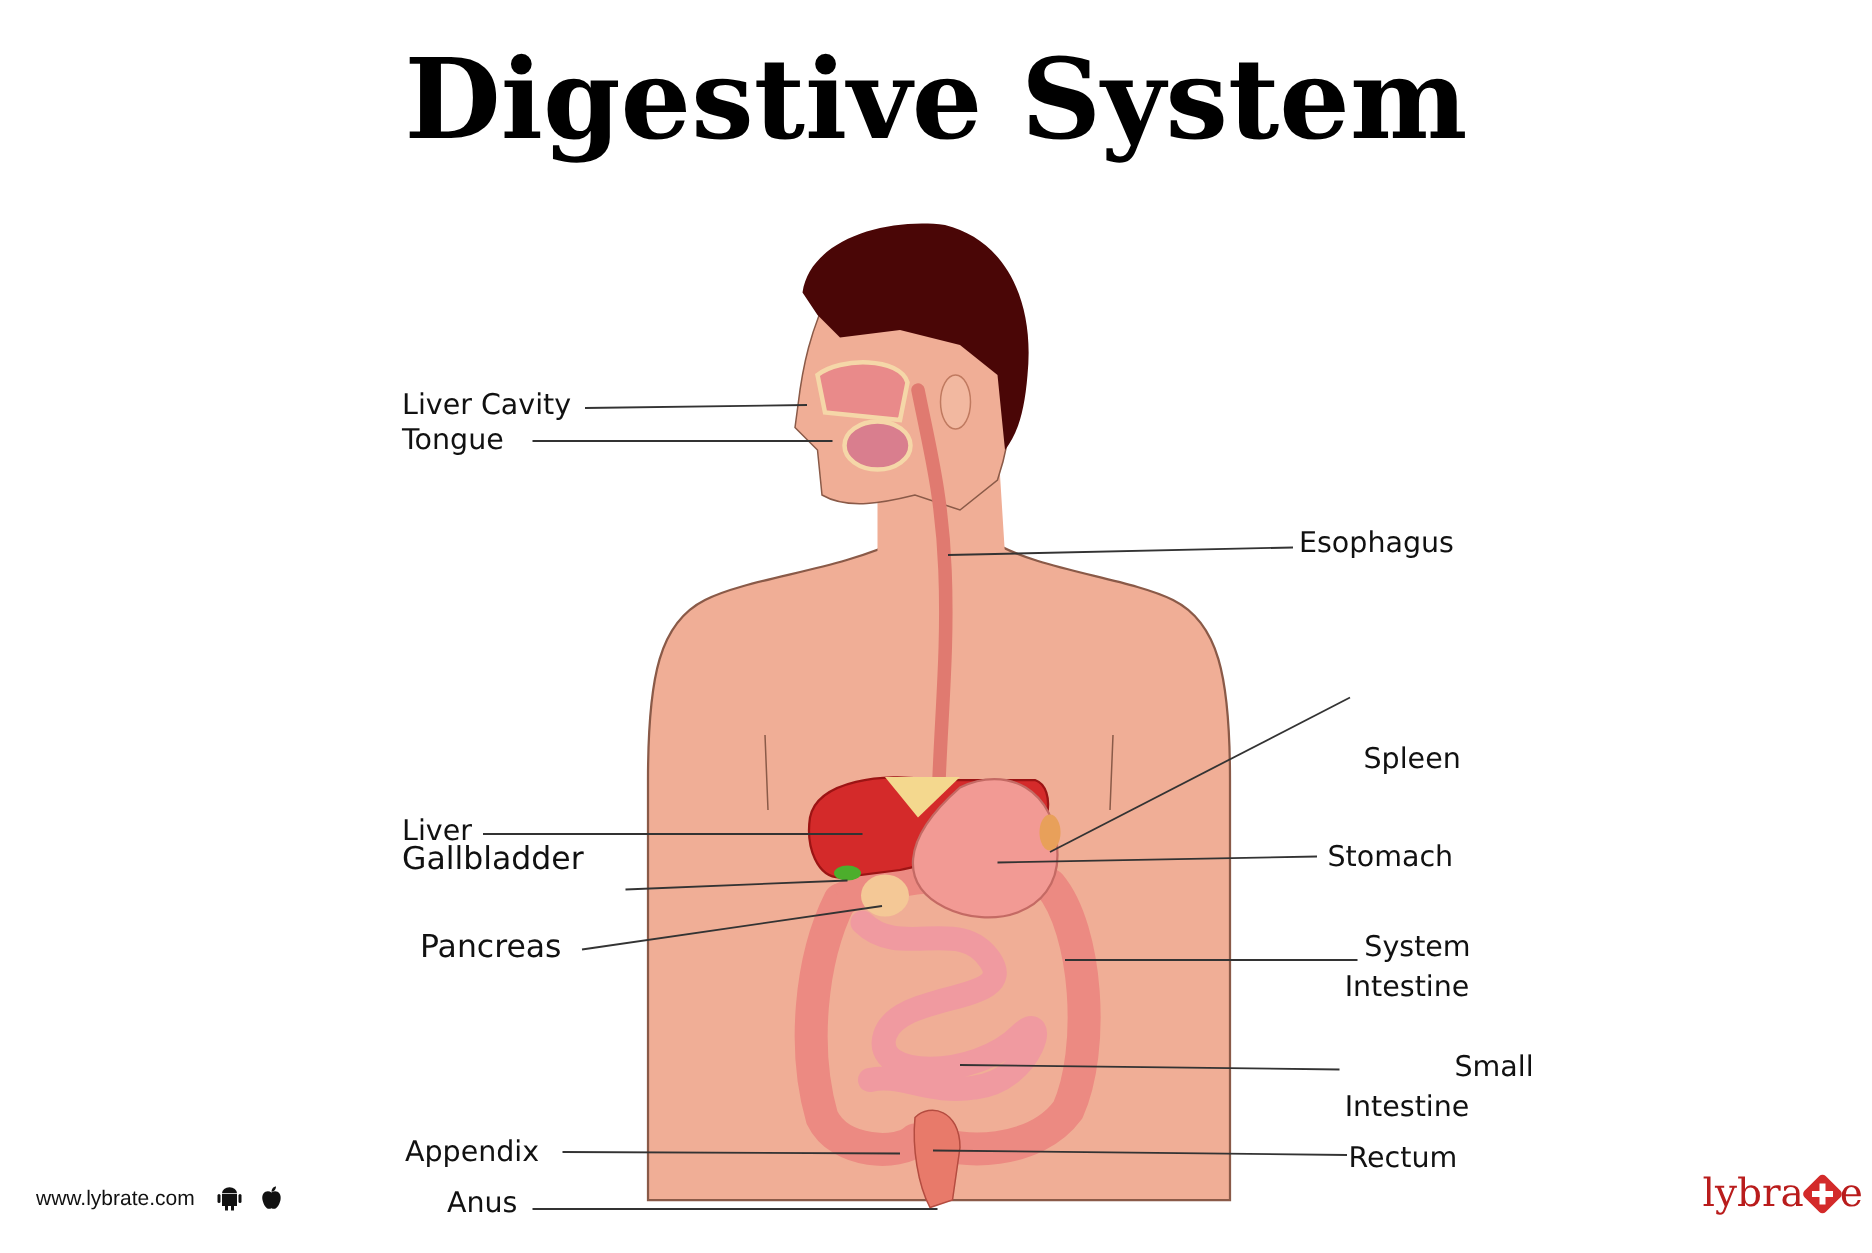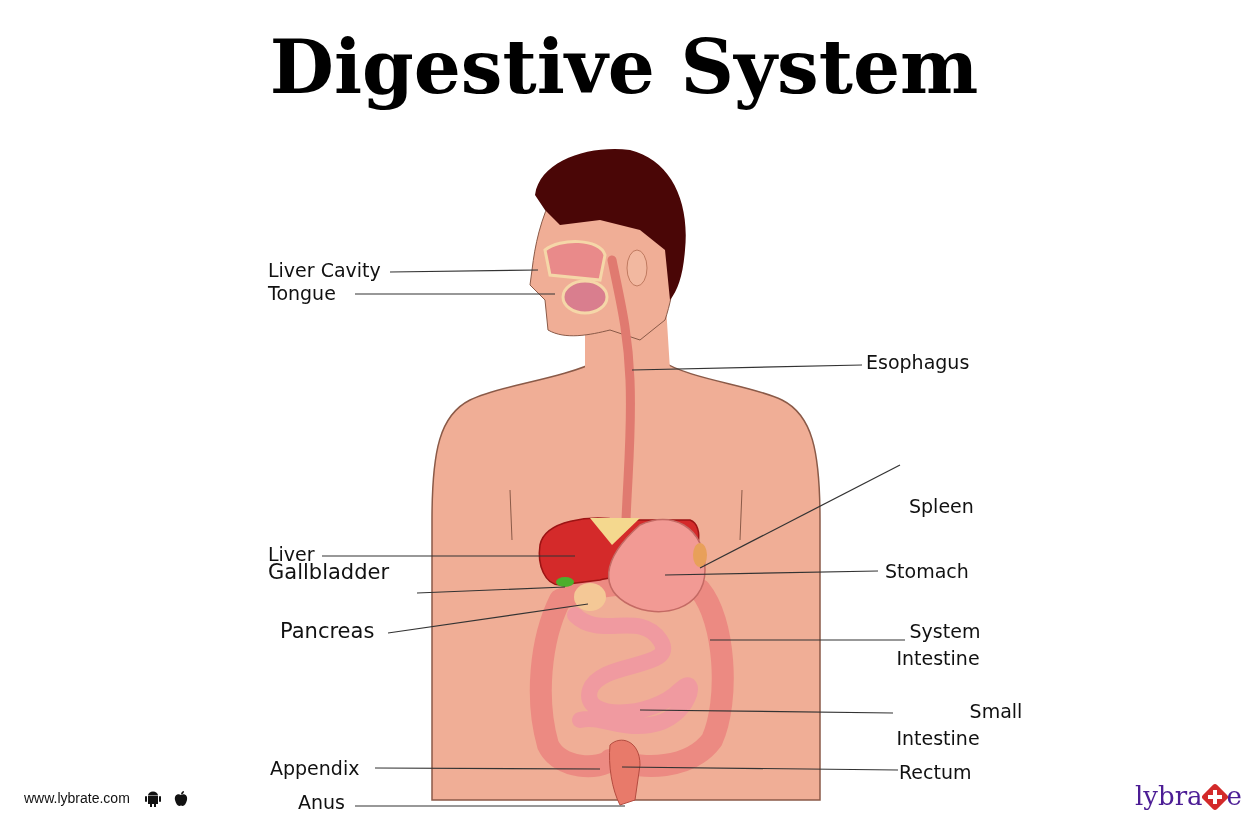--- a/index.html
+++ b/index.html
@@ -3,21 +3,21 @@
 <meta charset="utf-8">
 <style>
   html, body { margin:0; padding:0; }
   body { width:1248px; height:835px; background:#ffffff; position:relative; overflow:hidden; font-family:"DejaVu Sans", sans-serif; }
   .title { position:absolute; left:0; top:22px; width:1248px; text-align:center; font-family:"DejaVu Serif", serif; font-weight:bold; font-size:74px; color:#000000; letter-spacing:0px; line-height:90px; }
   svg.fig { position:absolute; left:0; top:0; }
   .lbl { position:absolute; font-family:"DejaVu Sans", sans-serif; color:#111; font-size:19px; line-height:24px; white-space:nowrap; }
   .lbl.big { font-size:21px; }
   .lbl.r { text-align:center; }
   .footer-url { position:absolute; left:24px; top:790px; font-size:14px; color:#111; font-family:Liberation Sans, sans-serif; }
-  .brand { position:absolute; left:1135px; top:781px; font-family:"DejaVu Serif", serif; font-size:26px; color:#4c1d95; }
+  .brand { position:absolute; left:1135px; top:781px; font-family:"DejaVu Serif", serif; font-size:26px; color:#b91c1c; }
   .brand .plus { display:inline-block; width:20px; height:20px; background:#d32a2a; transform:rotate(45deg); border-radius:3px; position:relative; top:2px; margin:0 2px; }
   .brand .plus:before, .brand .plus:after { content:""; position:absolute; background:#fff; transform:rotate(-45deg); }
   .brand .plus:before { left:8px; top:3px; width:4px; height:14px; }
   .brand .plus:after { left:3px; top:8px; width:14px; height:4px; }
 </style>
 </head>
 <body>
 
 <div class="title">Digestive System</div>
 

